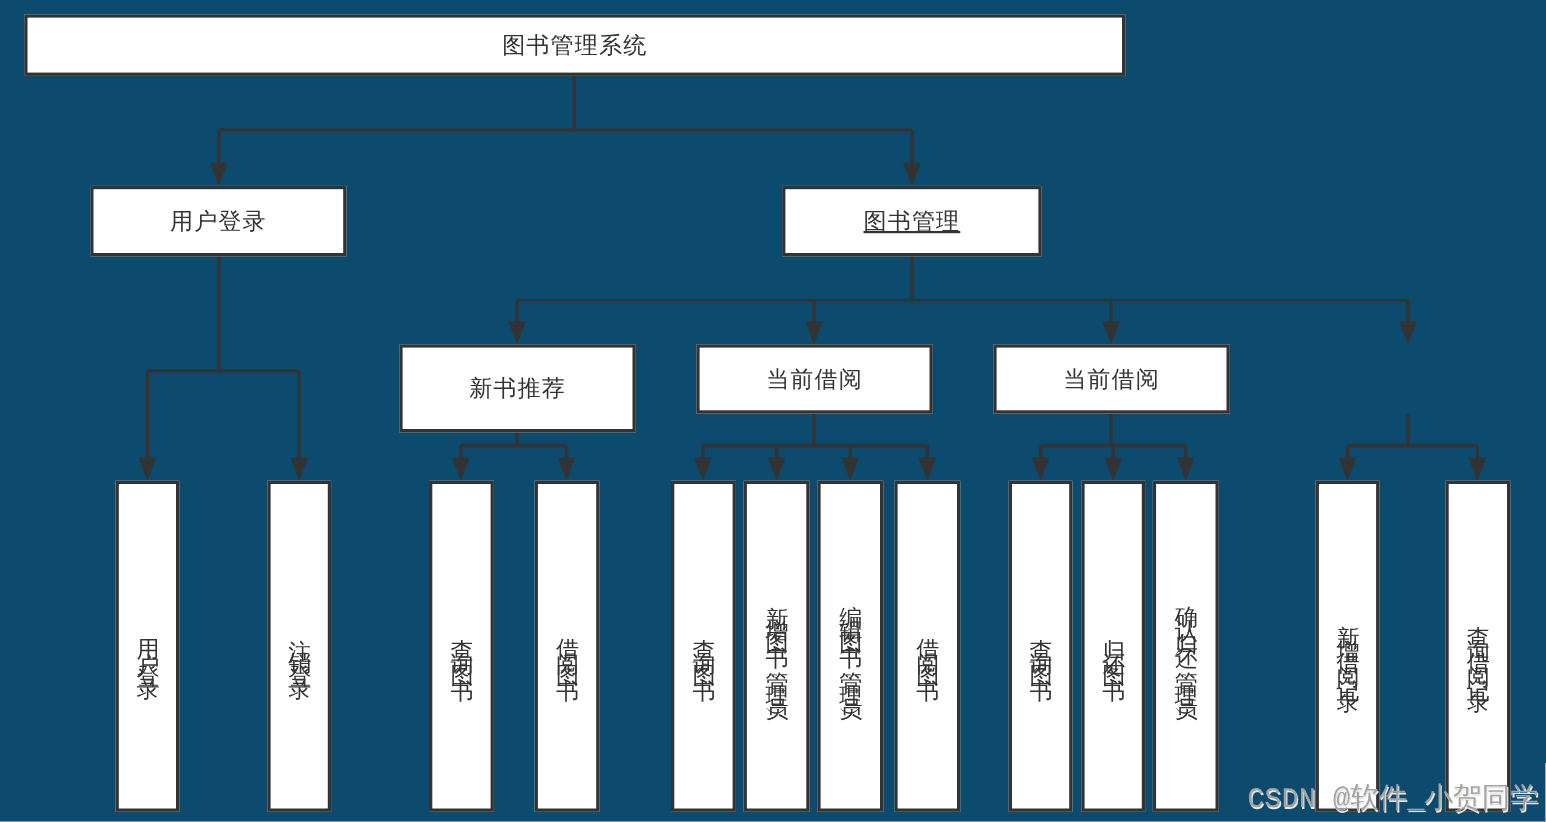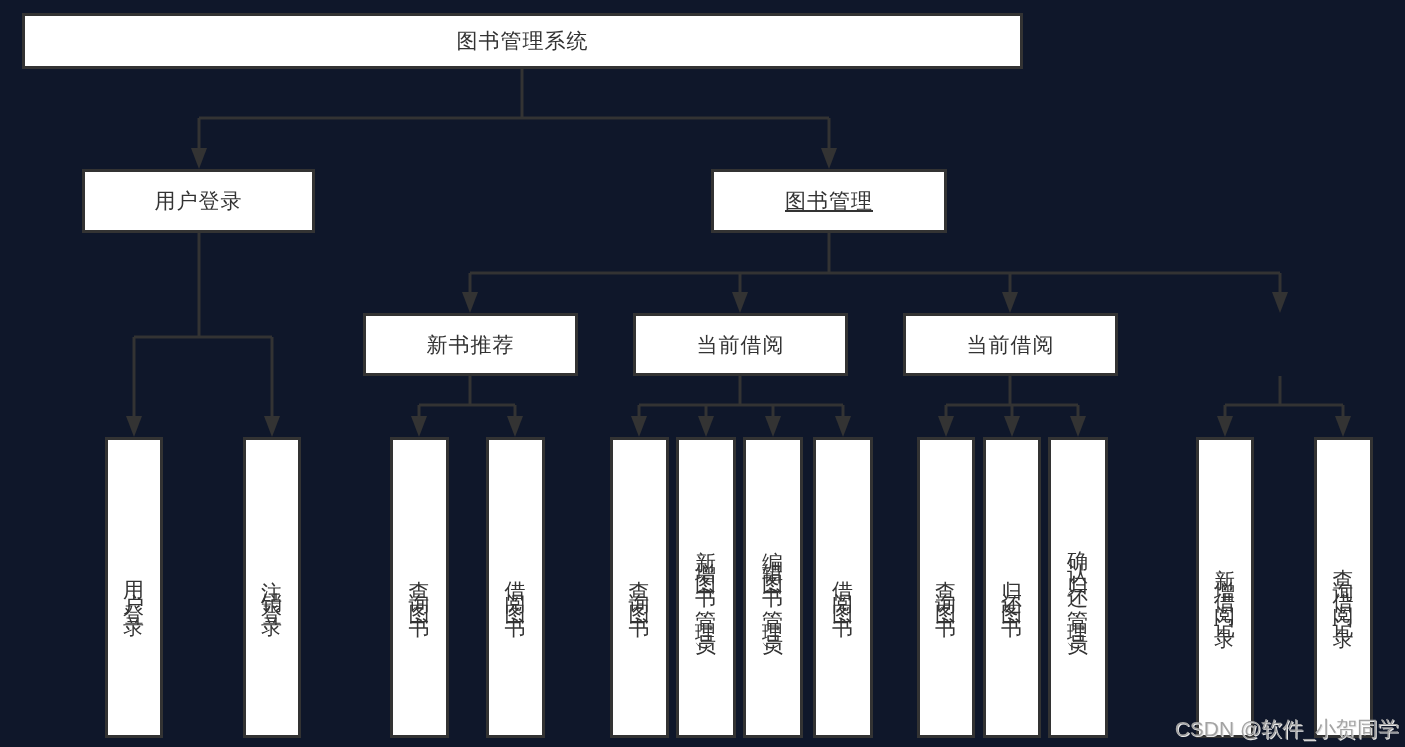--- a/index.html
+++ b/index.html
@@ -5,21 +5,21 @@
   html, body {
     margin: 0;
     padding: 0;
     background: #ffffff;
     font-family: "Liberation Sans", "DejaVu Sans", sans-serif;
   }
   #canvas {
     position: relative;
     width: 1405px;
     height: 747px;
-    background: #0f172a;
+    background: #0c4a6e;
     overflow: hidden;
   }
   #connectors {
     position: absolute;
     left: 0; top: 0;
     width: 1405px;
     height: 747px;
     z-index: 1;
   }
   .box {
@@ -45,21 +45,21 @@
     letter-spacing: 12px;
     line-height: 1;
     white-space: nowrap;
   }
   
   .n-root { left: 22px;  top: 13px;  width: 1001px; height: 56px; }
   
   .n-l2a  { left: 82px;  top: 169px; width: 233px;  height: 64px; }
   .n-l2b  { left: 711px; top: 169px; width: 236px;  height: 64px; text-decoration: underline; }
   
-  .n-l3a  { left: 363px;  top: 313px; width: 215px; height: 63px; }
+  .n-l3a  { left: 363px;  top: 313px; width: 215px; height: 80px; }
   .n-l3b  { left: 633px;  top: 313px; width: 215px; height: 63px; }
   .n-l3c  { left: 903px;  top: 313px; width: 215px; height: 63px; }
   .n-l3d  { left: 1173px; top: 313px; width: 215px; height: 63px; }
   
   .leaf { top: 437px; height: 301px; }
   .v1  { left: 105px;  width: 58px; }
   .v2  { left: 243px;  width: 58px; }
   .v3  { left: 390px;  width: 59px; }
   .v4  { left: 486px;  width: 59px; }
   .v5  { left: 610px;  width: 59px; }
@@ -68,25 +68,26 @@
   .v8  { left: 813px;  width: 60px; }
   .v9  { left: 917px;  width: 58px; }
   .v10 { left: 983px;  width: 58px; }
   .v11 { left: 1048px; width: 60px; }
   .v12 { left: 1196px; width: 58px; }
   .v13 { left: 1314px; width: 59px; }
   .watermark {
     position: absolute;
     right: 6px;
     bottom: 4px;
-    font-size: 21px;
+    font-size: 26px;
     color: #a3a3a3;
     text-shadow: 1px 1px 0 #e8e8e8;
     z-index: 3;
     white-space: nowrap;
+    font-family: Liberation Mono, monospace;
   }
 </style>
 </head>
 <body>
 
 <div id="canvas">
 
   <svg id="connectors" viewBox="0 0 1405 747" xmlns="http://www.w3.org/2000/svg">
     <g stroke="#333333" stroke-width="3" fill="none">
 

